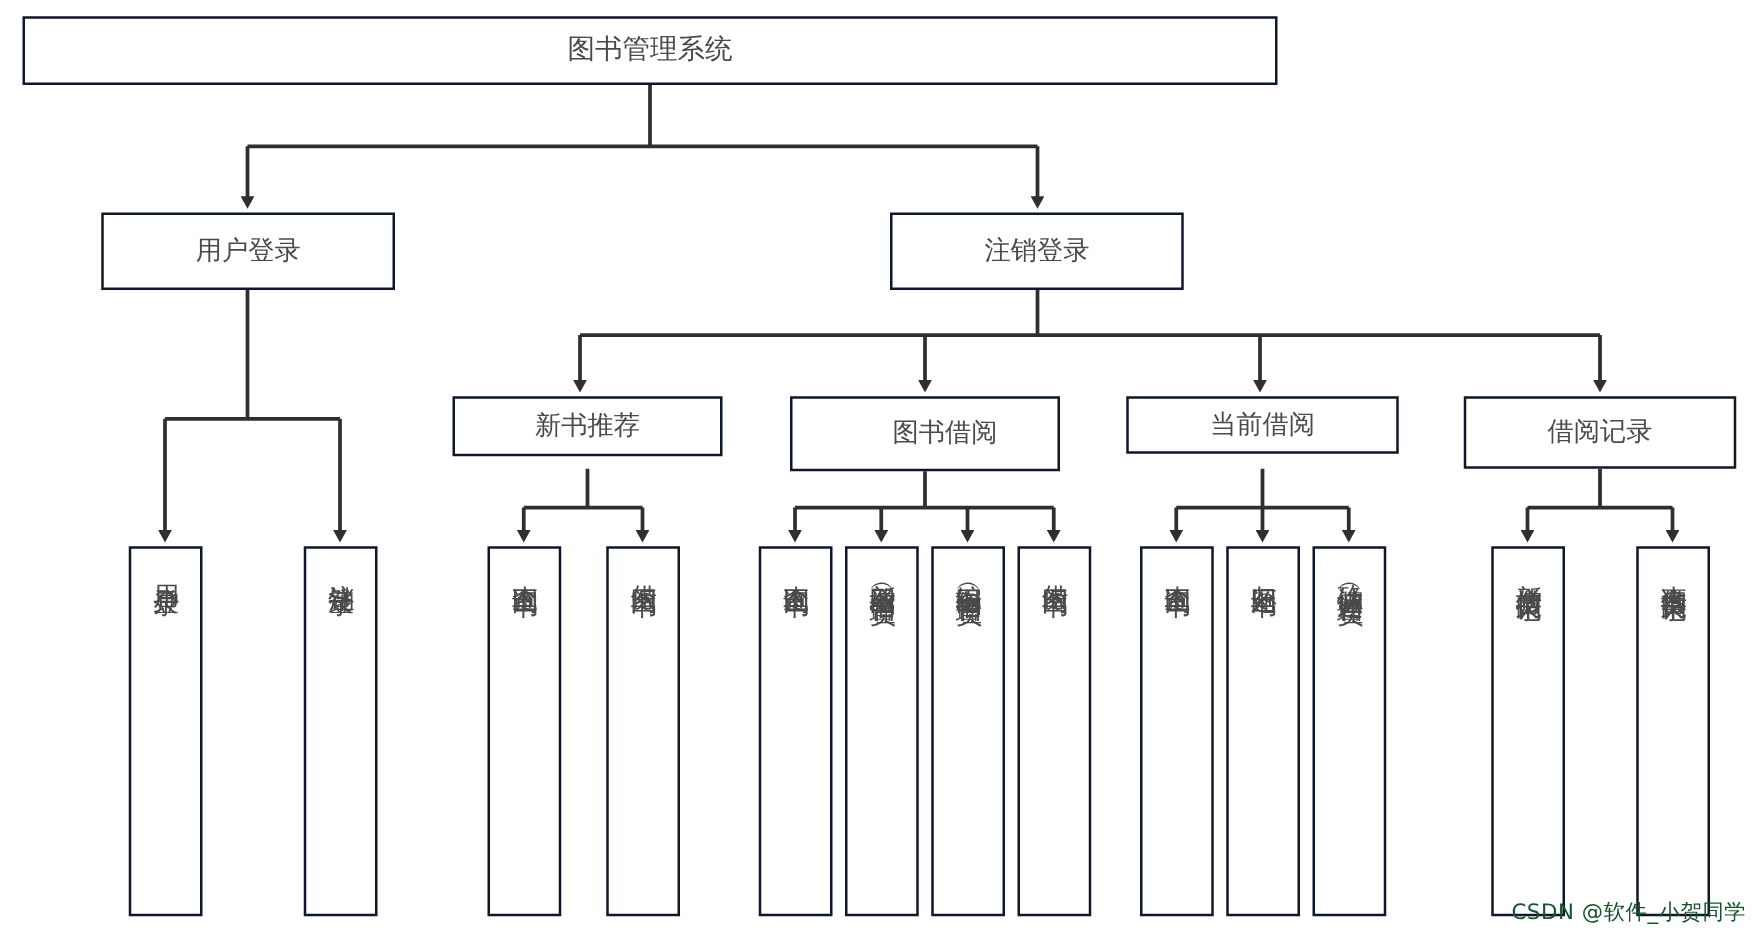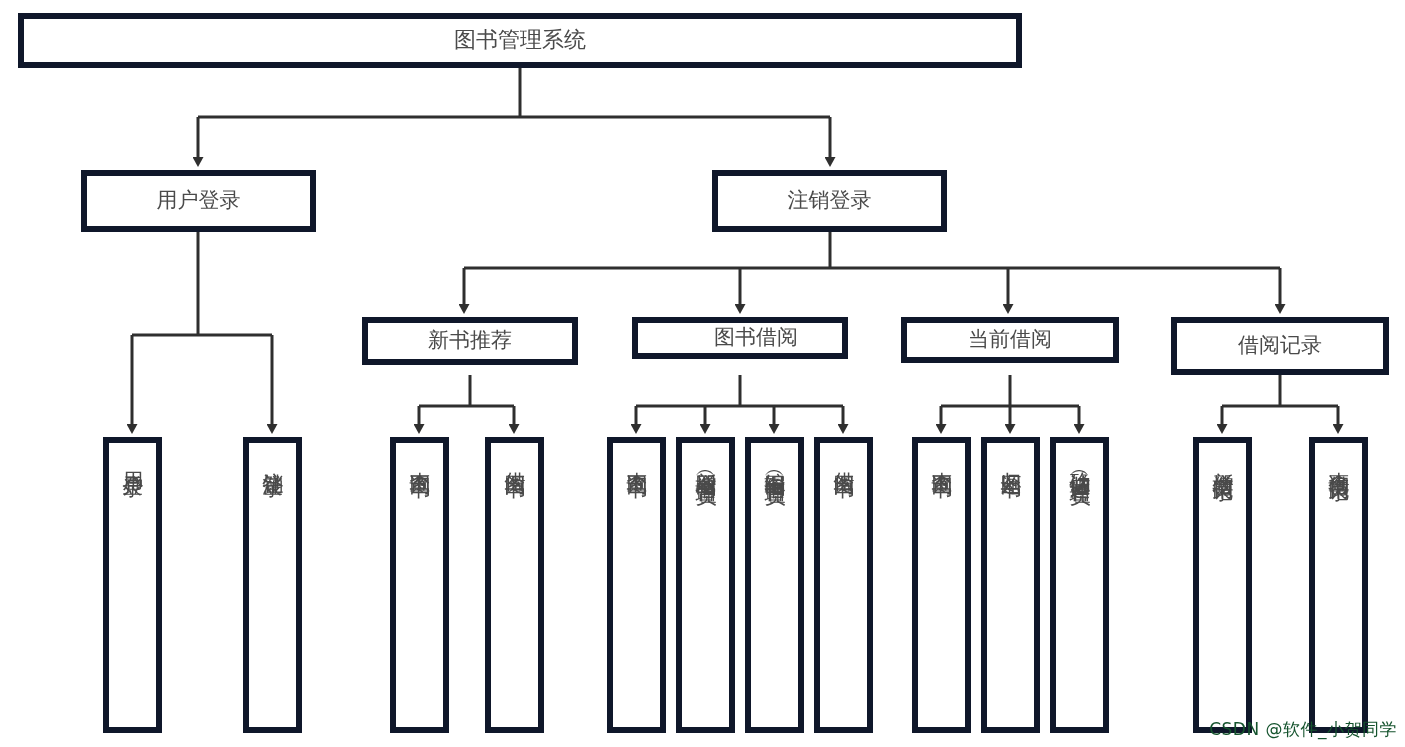--- a/index.html
+++ b/index.html
@@ -22,21 +22,21 @@
     position: absolute;
     left: 0;
     top: 0;
     width: 1405px;
     height: 747px;
     pointer-events: none;
   }
   .node {
     position: absolute;
     box-sizing: border-box;
-    border: 6px solid #0f172a;
+    border: 2px solid #0f172a;
     background: #ffffff;
     display: flex;
     align-items: center;
     justify-content: center;
     color: #4a4a4a;
     line-height: 1.12;
   }
   .node .label {
     display: block;
     text-align: center;
@@ -135,21 +135,21 @@
   <div class="node lvl2" style="left:81px; top:170px; width:235px; height:62px;">
     <span class="label">用户登录</span>
   </div>
   <div class="node lvl2" style="left:712px; top:170px; width:235px; height:62px;">
     <span class="label">注销登录</span>
   </div>
 
   <div class="node lvl3" style="left:362px; top:317px; width:216px; height:48px;">
     <span class="label">新书推荐</span>
   </div>
-  <div class="node lvl3" style="left:632px; top:317px; width:216px; height:42px;padding-left:32px;">
+  <div class="node lvl3" style="left:632px; top:317px; width:216px; height:60px;padding-left:32px;">
     <span class="label">图书借阅</span>
   </div>
   <div class="node lvl3" style="left:901px; top:317px; width:218px; height:46px;">
     <span class="label">当前借阅</span>
   </div>
   <div class="node lvl3" style="left:1171px; top:317px; width:218px; height:58px;">
     <span class="label">借阅记录</span>
   </div>
 
   <div class="node leaf" style="left:103px; top:437px; width:59px; height:296px;">

